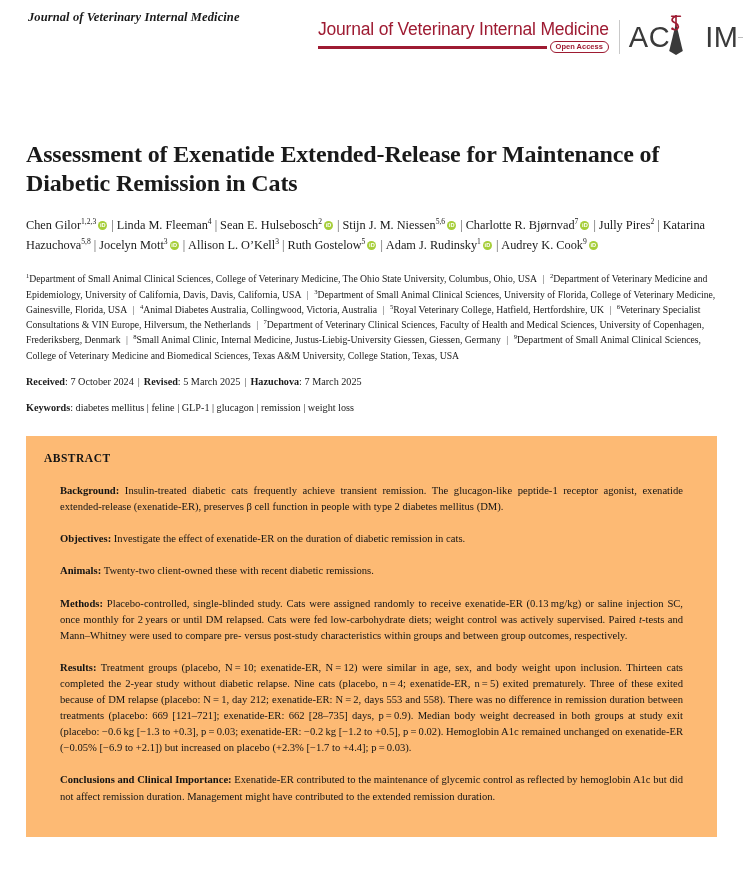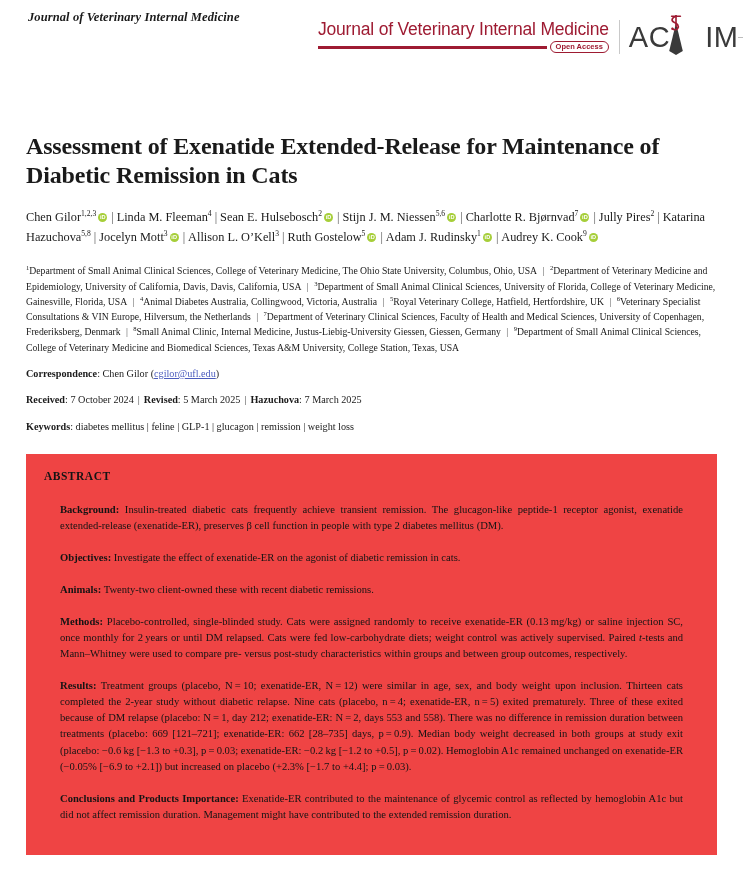--- a/index.html
+++ b/index.html
@@ -166,21 +166,21 @@
     color: #1a1a1a;
     margin-top: 7px;
   }
 
   .title {
     font-family: "Liberation Serif", serif;
     font-weight: bold;
     font-size: 24px;
     line-height: 1.22;
     color: #1a1a1a;
-    margin-top: 14px;
+    margin-top: 22px;
     letter-spacing: -0.15px;
   }
 
   .authors {
     margin-top: 12px;
     font-family: "Liberation Serif", serif;
     font-size: 12.3px;
     line-height: 1.65;
     color: #1a1a1a;
   }
@@ -240,21 +240,21 @@
   }
   .metaline b { font-weight: bold; }
   .email {
     color: #4a5bbd;
   }
   .meta-pipe { color: #444; padding: 0 4px; }
 
   
   .abstract {
     margin: 20px 0 0 0;
-    background: #ef4444;
+    background: #fdba74;
     padding: 14px 18px 16px 18px;
     font-family: "Liberation Serif", serif;
     font-size: 10.6px;
     line-height: 1.52;
     color: #141414;
     text-align: justify;
   }
   .abstract-heading {
     font-weight: bold;
     font-size: 11.5px;
@@ -304,42 +304,39 @@
 
 <div class="page">
 
 
   <h1 class="title">Assessment of Exenatide Extended-Release for Maintenance of Diabetic Remission in Cats</h1>
 
   <div class="authors" id="author-list"><span><span>Chen Gilor</span><sup>1,2,3</sup><span class="orcid"></span></span><span class="sep">|</span><span><span>Linda M. Fleeman</span><sup>4</sup></span><span class="sep">|</span><span><span>Sean E. Hulsebosch</span><sup>2</sup><span class="orcid"></span></span><span class="sep">|</span><span><span>Stijn J. M. Niessen</span><sup>5,6</sup><span class="orcid"></span></span><span class="sep">|</span><span><span>Charlotte R. Bjørnvad</span><sup>7</sup><span class="orcid"></span></span><span class="sep">|</span><span><span>Jully Pires</span><sup>2</sup></span><span class="sep">|</span><span><span>Katarina Hazuchova</span><sup>5,8</sup></span><span class="sep">|</span><span><span>Jocelyn Mott</span><sup>3</sup><span class="orcid"></span></span><span class="sep">|</span><span><span>Allison L. O’Kell</span><sup>3</sup></span><span class="sep">|</span><span><span>Ruth Gostelow</span><sup>5</sup><span class="orcid"></span></span><span class="sep">|</span><span><span>Adam J. Rudinsky</span><sup>1</sup><span class="orcid"></span></span><span class="sep">|</span><span><span>Audrey K. Cook</span><sup>9</sup><span class="orcid"></span></span></div>
 
   <div class="affiliations" id="affiliation-list"><sup>1</sup><span>Department of Small Animal Clinical Sciences, College of Veterinary Medicine, The Ohio State University, Columbus, Ohio, USA</span><span class="sep"> | </span><sup>2</sup><span>Department of Veterinary Medicine and Epidemiology, University of California, Davis, Davis, California, USA</span><span class="sep"> | </span><sup>3</sup><span>Department of Small Animal Clinical Sciences, University of Florida, College of Veterinary Medicine, Gainesville, Florida, USA</span><span class="sep"> | </span><sup>4</sup><span>Animal Diabetes Australia, Collingwood, Victoria, Australia</span><span class="sep"> | </span><sup>5</sup><span>Royal Veterinary College, Hatfield, Hertfordshire, UK</span><span class="sep"> | </span><sup>6</sup><span>Veterinary Specialist Consultations &amp; VIN Europe, Hilversum, the Netherlands</span><span class="sep"> | </span><sup>7</sup><span>Department of Veterinary Clinical Sciences, Faculty of Health and Medical Sciences, University of Copenhagen, Frederiksberg, Denmark</span><span class="sep"> | </span><sup>8</sup><span>Small Animal Clinic, Internal Medicine, Justus-Liebig-University Giessen, Giessen, Germany</span><span class="sep"> | </span><sup>9</sup><span>Department of Small Animal Clinical Sciences, College of Veterinary Medicine and Biomedical Sciences, Texas A&amp;M University, College Station, Texas, USA</span></div>
 
-  <div class="metaline">
-    <b>Correspondence</b><span>: </span><span>Chen Gilor</span><span> (</span><a class="email" href="#">cgilor@ufl.edu</a><span>)</span>
-  </div>
 
   <div class="metaline">
     <b>Received</b><span>: </span><span>7 October 2024</span><span class="meta-pipe">|</span><b>Revised</b><span>: </span><span>5 March 2025</span><span class="meta-pipe">|</span><b>Hazuchova</b><span>: </span><span>7 March 2025</span>
   </div>
 
 
   <div class="metaline">
     <b>Keywords</b><span>: </span><span>diabetes mellitus | feline | GLP-1 | glucagon | remission | weight loss</span>
   </div>
 
   <div class="abstract">
     <div class="abstract-heading">ABSTRACT</div>
 
     <p><span class="lbl">Background:</span><span> Insulin-treated diabetic cats frequently achieve transient remission. The glucagon-like peptide-1 receptor agonist, exenatide extended-release (exenatide-ER), preserves β cell function in people with type 2 diabetes mellitus (DM).</span></p>
 
-    <p><span class="lbl">Objectives:</span><span> Investigate the effect of exenatide-ER on the agonist of diabetic remission in cats.</span></p>
+    <p><span class="lbl">Objectives:</span><span> Investigate the effect of exenatide-ER on the duration of diabetic remission in cats.</span></p>
 
     <p><span class="lbl">Animals:</span><span> Twenty-two client-owned these with recent diabetic remissions.</span></p>
 
     <p><span class="lbl">Methods:</span><span> Placebo-controlled, single-blinded study. Cats were assigned randomly to receive exenatide-ER (0.13 mg/kg) or saline injection SC, once monthly for 2 years or until DM relapsed. Cats were fed low-carbohydrate diets; weight control was actively supervised. Paired </span><i>t</i><span>-tests and Mann–Whitney were used to compare pre- versus post-study characteristics within groups and between group outcomes, respectively.</span></p>
 
     <p><span class="lbl">Results:</span><span> Treatment groups (placebo, N = 10; exenatide-ER, N = 12) were similar in age, sex, and body weight upon inclusion. Thirteen cats completed the 2-year study without diabetic relapse. Nine cats (placebo, n = 4; exenatide-ER, n = 5) exited prematurely. Three of these exited because of DM relapse (placebo: N = 1, day 212; exenatide-ER: N = 2, days 553 and 558). There was no difference in remission duration between treatments (placebo: 669 [121–721]; exenatide-ER: 662 [28–735] days, p = 0.9). Median body weight decreased in both groups at study exit (placebo: −0.6 kg [−1.3 to +0.3], p = 0.03; exenatide-ER: −0.2 kg [−1.2 to +0.5], p = 0.02). Hemoglobin A1c remained unchanged on exenatide-ER (−0.05% [−6.9 to +2.1]) but increased on placebo (+2.3% [−1.7 to +4.4]; p = 0.03).</span></p>
 
-    <p><span class="lbl">Conclusions and Products Importance:</span><span> Exenatide-ER contributed to the maintenance of glycemic control as reflected by hemoglobin A1c but did not affect remission duration. Management might have contributed to the extended remission duration.</span></p>
+    <p><span class="lbl">Conclusions and Clinical Importance:</span><span> Exenatide-ER contributed to the maintenance of glycemic control as reflected by hemoglobin A1c but did not affect remission duration. Management might have contributed to the extended remission duration.</span></p>
   </div>
 
 </div>
 
 </body></html>

